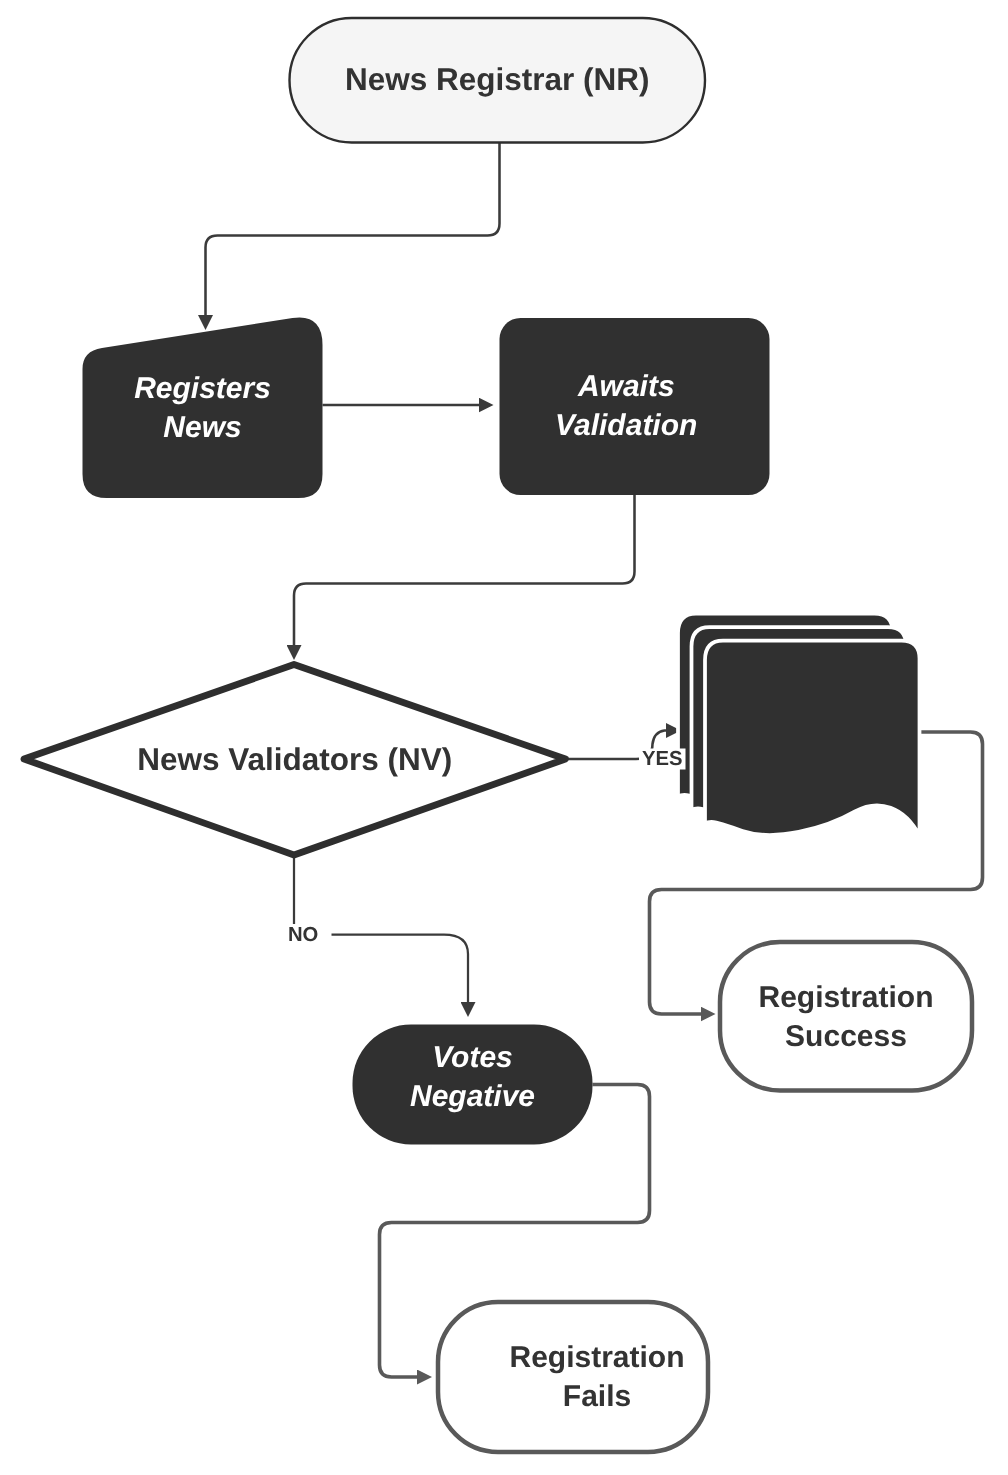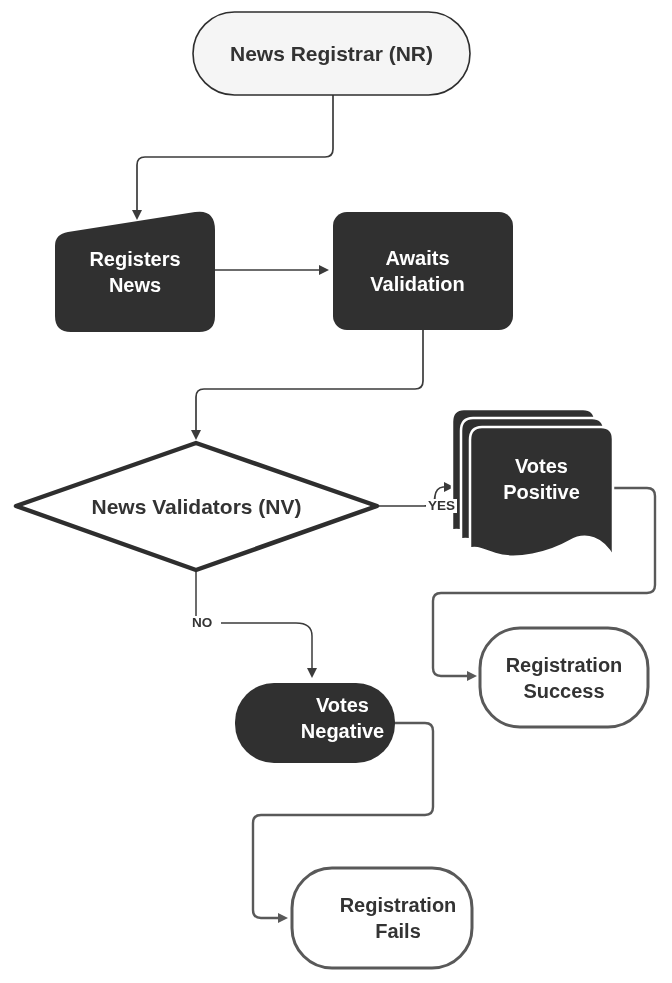--- a/index.html
+++ b/index.html
@@ -6,21 +6,21 @@
   .canvas{
     position:relative;width:672px;height:983px;background:#ffffff;
     font-family:"Liberation Sans",sans-serif;overflow:hidden;
   }
   .canvas svg{position:absolute;left:0;top:0;width:672px;height:983px;}
   .node-label{
     position:absolute;display:flex;align-items:center;justify-content:center;
     text-align:center;font-weight:bold;color:var(--text-dark);
     font-size:20px;line-height:1.3;pointer-events:none;
   }
-  .node-label.light{color:var(--text-light);}
+  .node-label.light{color:var(--text-light);font-style:italic;}
   .node-label .inner{display:inline-block;}
   .edge-label{
     position:absolute;font-size:13.5px;font-weight:bold;color:var(--text-dark);
     background:#ffffff;padding:0 2px;line-height:1;pointer-events:none;
   }
 </style>
 </head>
 <body>
 
 <div class="canvas">
@@ -81,29 +81,26 @@
   </div>
 
   <div class="node-label light" style="left:333px;top:212px;width:169px;height:118px;">
     <span class="inner" style="max-width:120px;">Awaits Validation</span>
   </div>
 
   <div class="node-label" style="left:16px;top:443px;width:361px;height:127px;font-size:21px;">
     <span class="inner">News Validators (NV)</span>
   </div>
 
-  <div class="node-label light" style="left:470px;top:427px;width:143px;height:104px;">
-    <span class="inner" style="max-width:95px;">Votes Positive</span>
-  </div>
 
   <div class="node-label" style="left:480px;top:628px;width:168px;height:99px;">
     <span class="inner" style="max-width:135px;">Registration Success</span>
   </div>
 
-  <div class="node-label light" style="left:235px;top:683px;width:160px;height:69px;justify-content:flex-end;">
+  <div class="node-label light" style="left:235px;top:683px;width:160px;height:69px;">
     <span class="inner" style="max-width:105px;">Votes Negative</span>
   </div>
 
   <div class="node-label" style="left:292px;top:868px;width:212px;height:100px;">
     <span class="inner" style="max-width:135px;">Registration Fails</span>
   </div>
 
   <span class="edge-label" style="left:386px;top:499px;margin-left:40px;">YES</span>
 
   <span class="edge-label" style="left:190px;top:616px;">NO</span>

